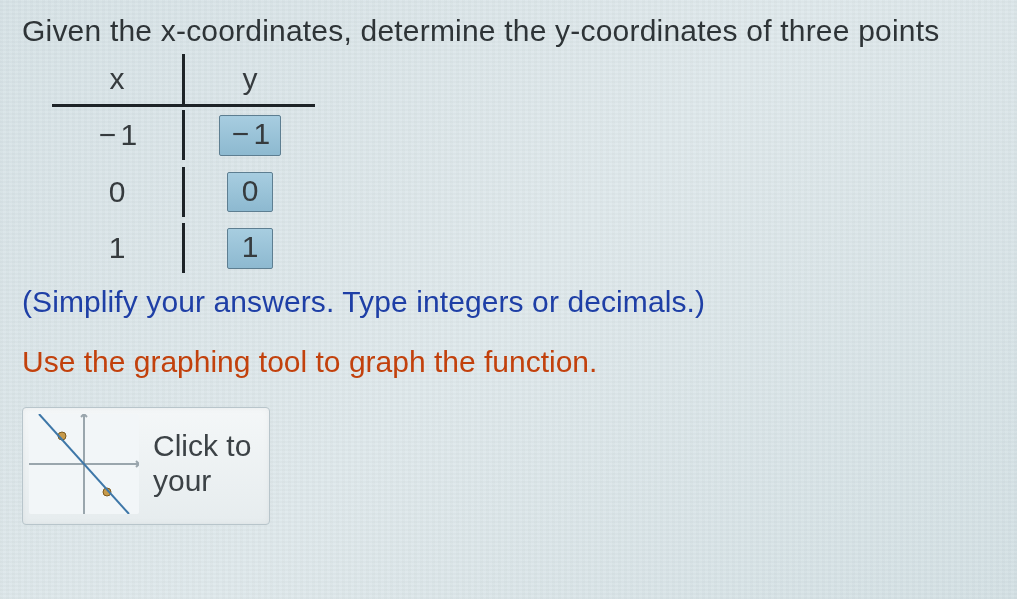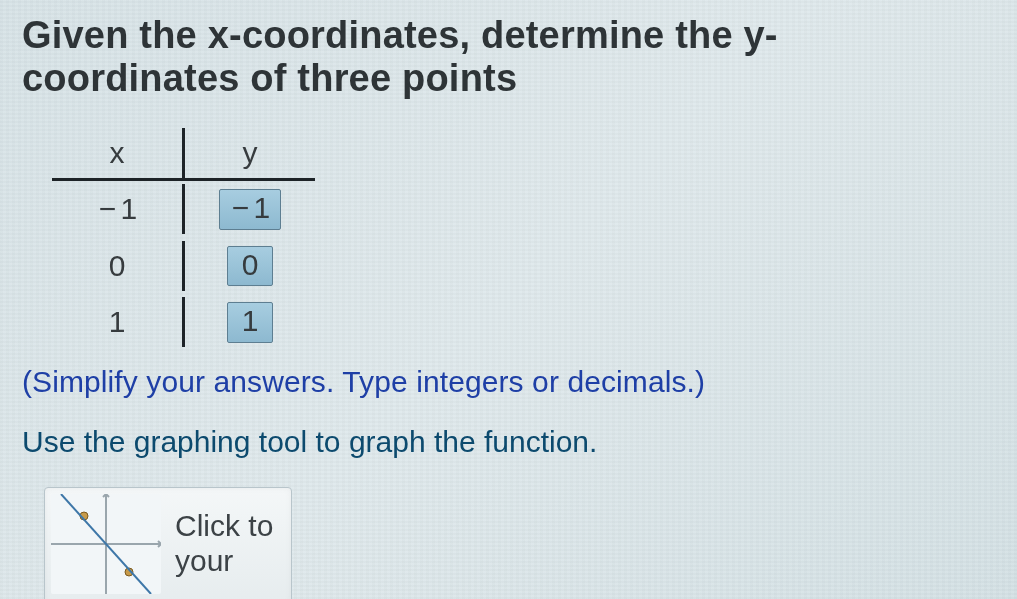--- a/index.html
+++ b/index.html
@@ -17,25 +17,24 @@
     position: absolute; inset:0;
     background: repeating-linear-gradient(0deg, rgba(0,0,0,0.02) 0 2px, rgba(255,255,255,0.02) 2px 4px),
                 repeating-linear-gradient(90deg, rgba(0,0,0,0.015) 0 3px, rgba(255,255,255,0.015) 3px 6px);
     pointer-events:none;
   }
   .content {
     position: relative;
     padding: 14px 22px;
   }
   .prompt {
-    font-size: 38px;
-    font-weight: 700;
+    font-size: 30px;
+    font-weight: 400;
     color: #2e3437;
     letter-spacing: 0.2px;
-    margin-bottom: 22px;
   }
   .xy-table {
     display: inline-block;
     margin-left: 30px;
     margin-top: 6px;
   }
   .xy-row {
     display: flex;
     align-items: center;
     justify-content: center;
@@ -61,33 +60,32 @@
     border: 1px solid #5d7e91;
     border-radius: 2px;
     padding: 1px 12px 3px 12px;
     line-height: 1.15;
     min-width: 20px;
   }
   .minus {
     letter-spacing: -2px;
   }
   .simplify {
-    margin-top: 14px;
+    margin-top: 8px;
     font-size: 30px;
     color: #1e3fa6;
     letter-spacing: 0.1px;
   }
   .use-tool {
     margin-top: 26px;
     font-size: 30px;
-    color: #0c4a6e;
+    color: #c2410c;
   }
   .graph-widget {
     margin-top: 28px;
-    margin-left: 22px;
     display: inline-flex;
     align-items: center;
     background: linear-gradient(180deg,#f4f7f8,#e6ecee);
     border: 1px solid #b8c5cb;
     border-radius: 4px;
     padding: 6px 18px 10px 6px;
     box-shadow: inset 0 0 6px rgba(0,0,0,0.05);
   }
   .graph-thumb {
     width: 110px;

